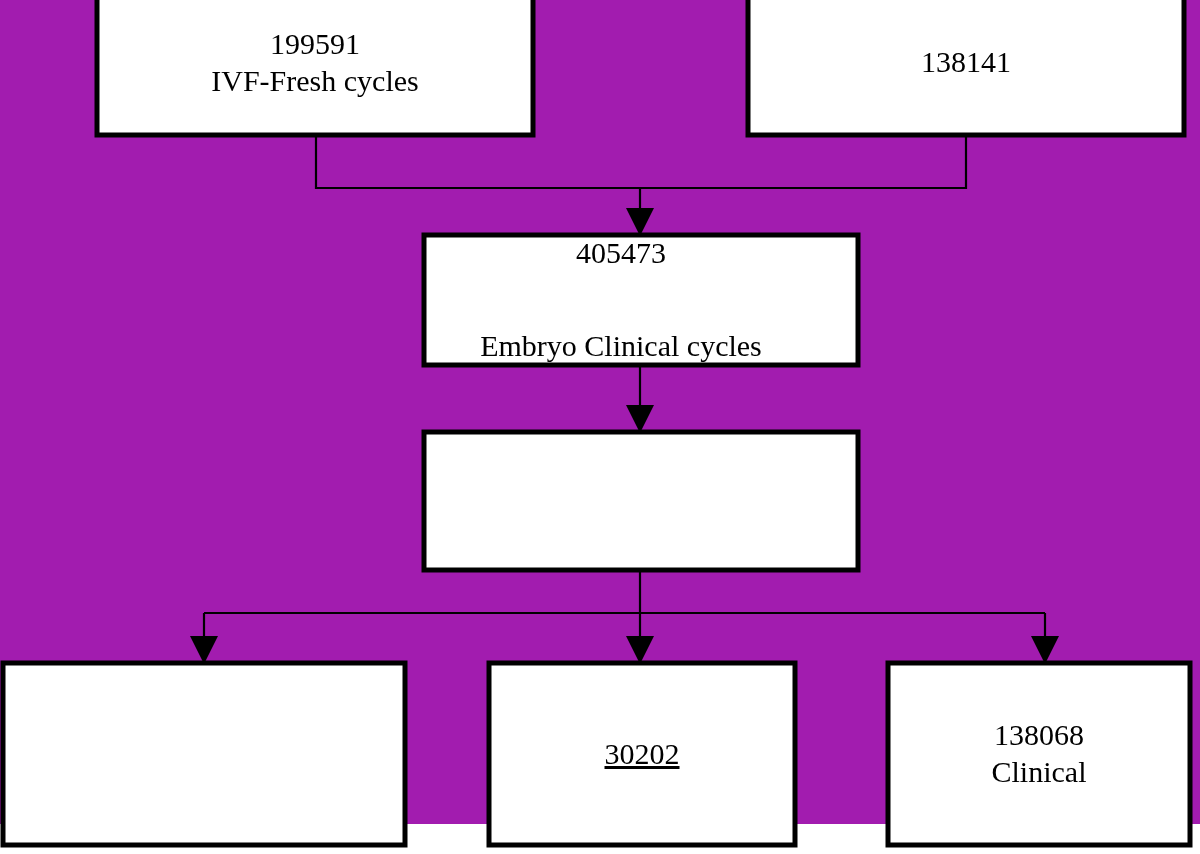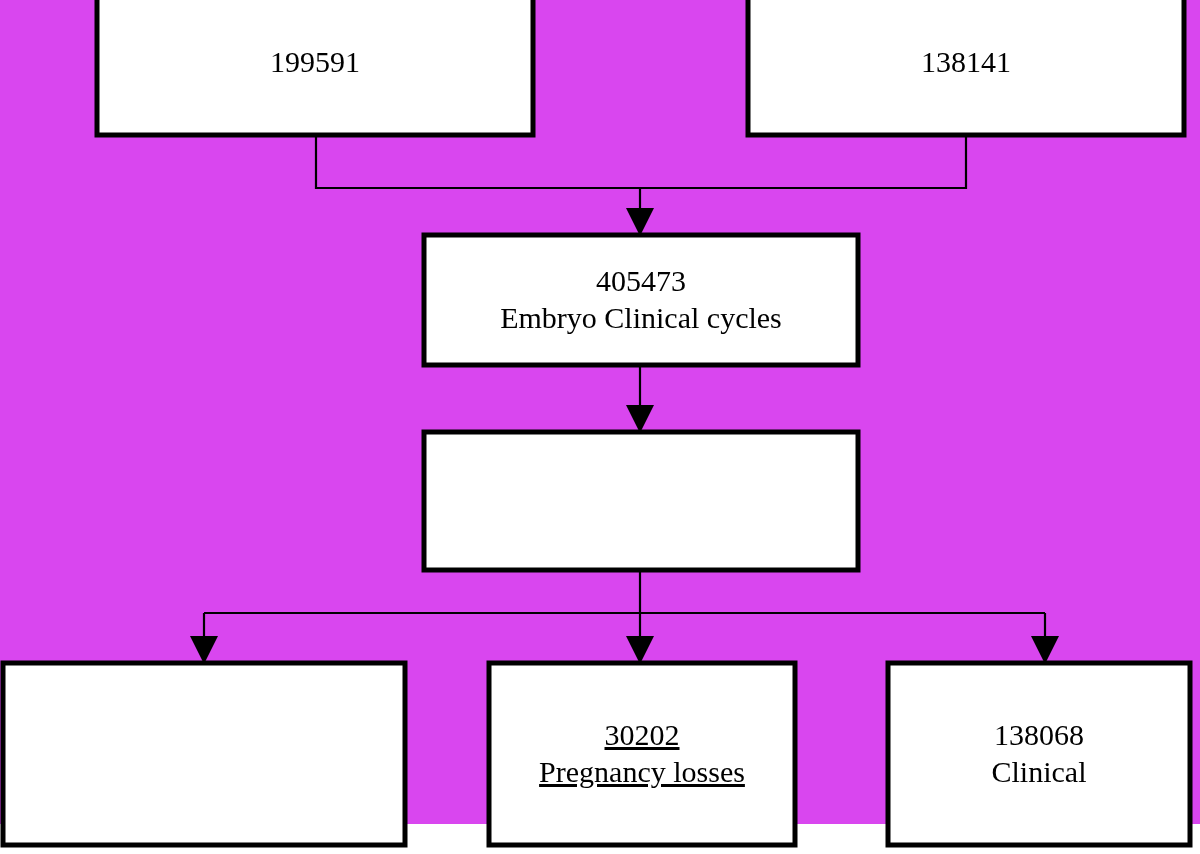--- a/index.html
+++ b/index.html
@@ -11,21 +11,21 @@
   body {
     width: 1200px;
     height: 854px;
     overflow: hidden;
     font-family: "Liberation Serif", "DejaVu Serif", serif;
   }
   #flowchart-root {
     position: relative;
     width: 1200px;
     height: 824px;
-    background: #d946ef;
+    background: #a21caf;
   }
   #flow-svg {
     position: absolute;
     top: 0;
     left: 0;
     width: 1200px;
     height: 854px;
     display: block;
   }
   .node-box {
@@ -98,36 +98,36 @@
       <rect class="node-box" x="424" y="235" width="434" height="130"></rect>
       <rect class="node-box" x="424" y="432" width="434" height="138"></rect>
       <rect class="node-box" x="3" y="663" width="402" height="182"></rect>
       <rect class="node-box" x="489" y="663" width="306" height="182"></rect>
       <rect class="node-box" x="888" y="663" width="302" height="182"></rect>
     </g>
   </svg>
 
   <div class="node-label" style="left:97px; top:-10px; width:436px; height:145px;">
     <span class="line">199591</span>
+    <span class="line">IVF-Fresh cycles</span>
   </div>
 
   <div class="node-label" style="left:748px; top:-10px; width:436px; height:145px;">
     <span class="line">138141</span>
   </div>
 
-  <div class="node-label" style="left:424px; top:235px; width:434px; height:130px;">
+  <div class="node-label" style="left:404px; top:235px; width:434px; height:130px;justify-content:space-between;">
     <span class="line">405473</span>
     <span class="line">Embryo Clinical cycles</span>
   </div>
 
 
 
   <div class="node-label" style="left:489px; top:663px; width:306px; height:182px;text-decoration:underline;">
     <span class="line">30202</span>
-    <span class="line">Pregnancy losses</span>
   </div>
 
   <div class="node-label" style="left:888px; top:663px; width:302px; height:182px;">
     <span class="line">138068</span>
     <span class="line">Clinical</span>
   </div>
 
 </div>
 
 </body></html>

